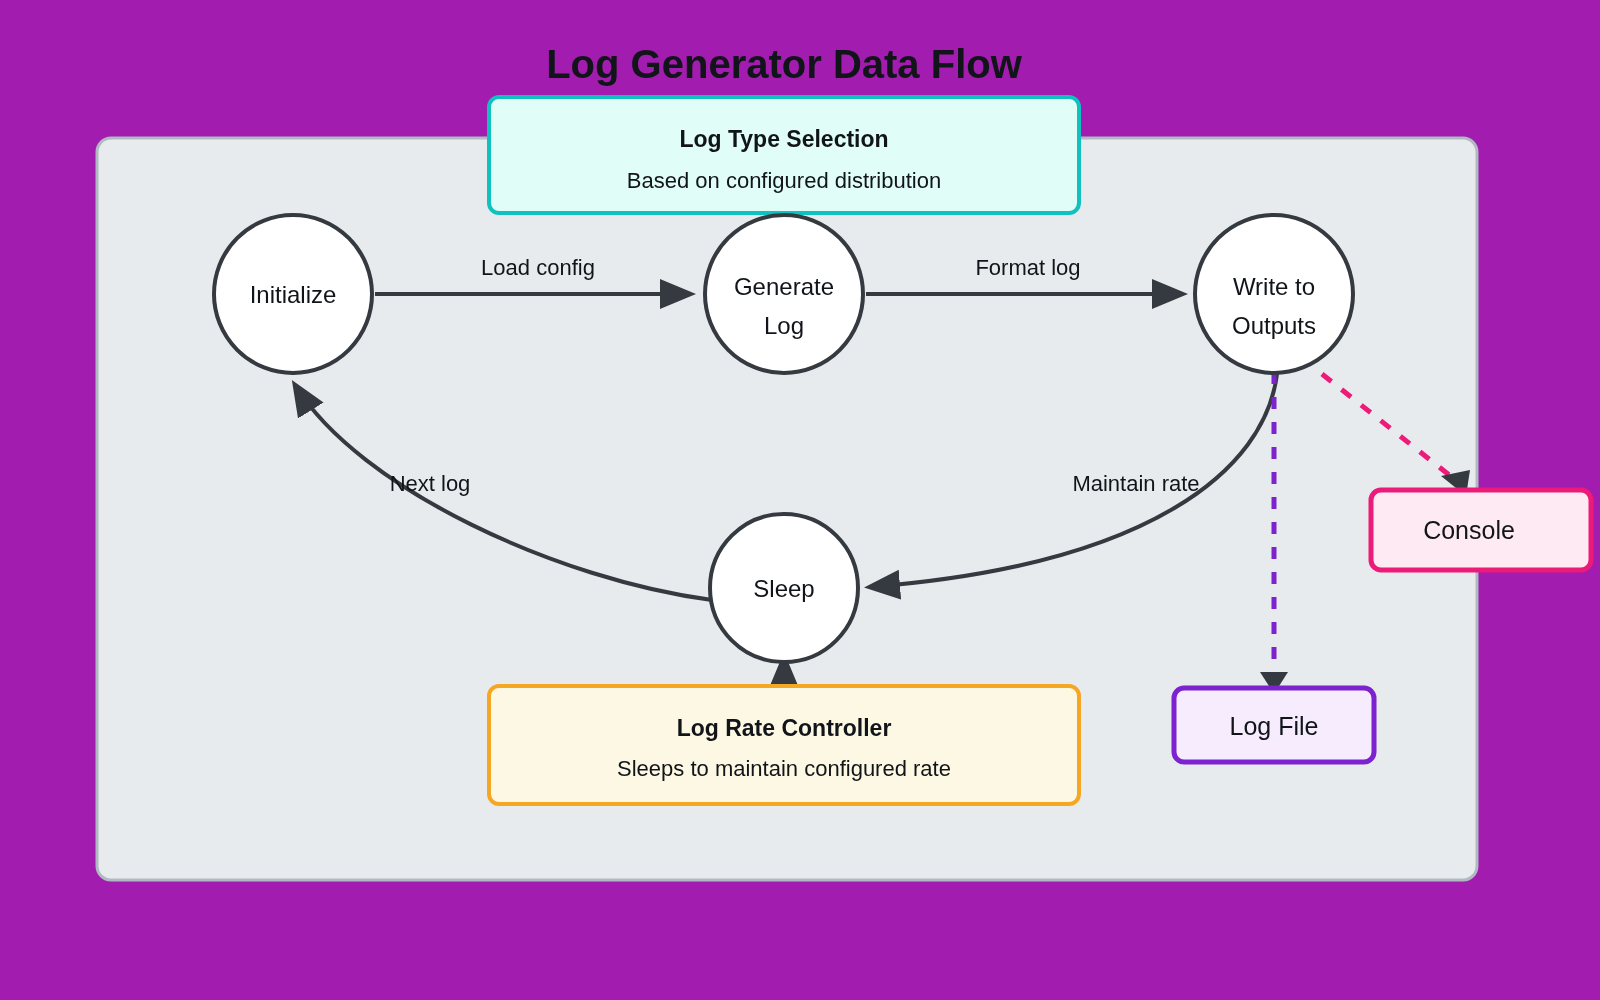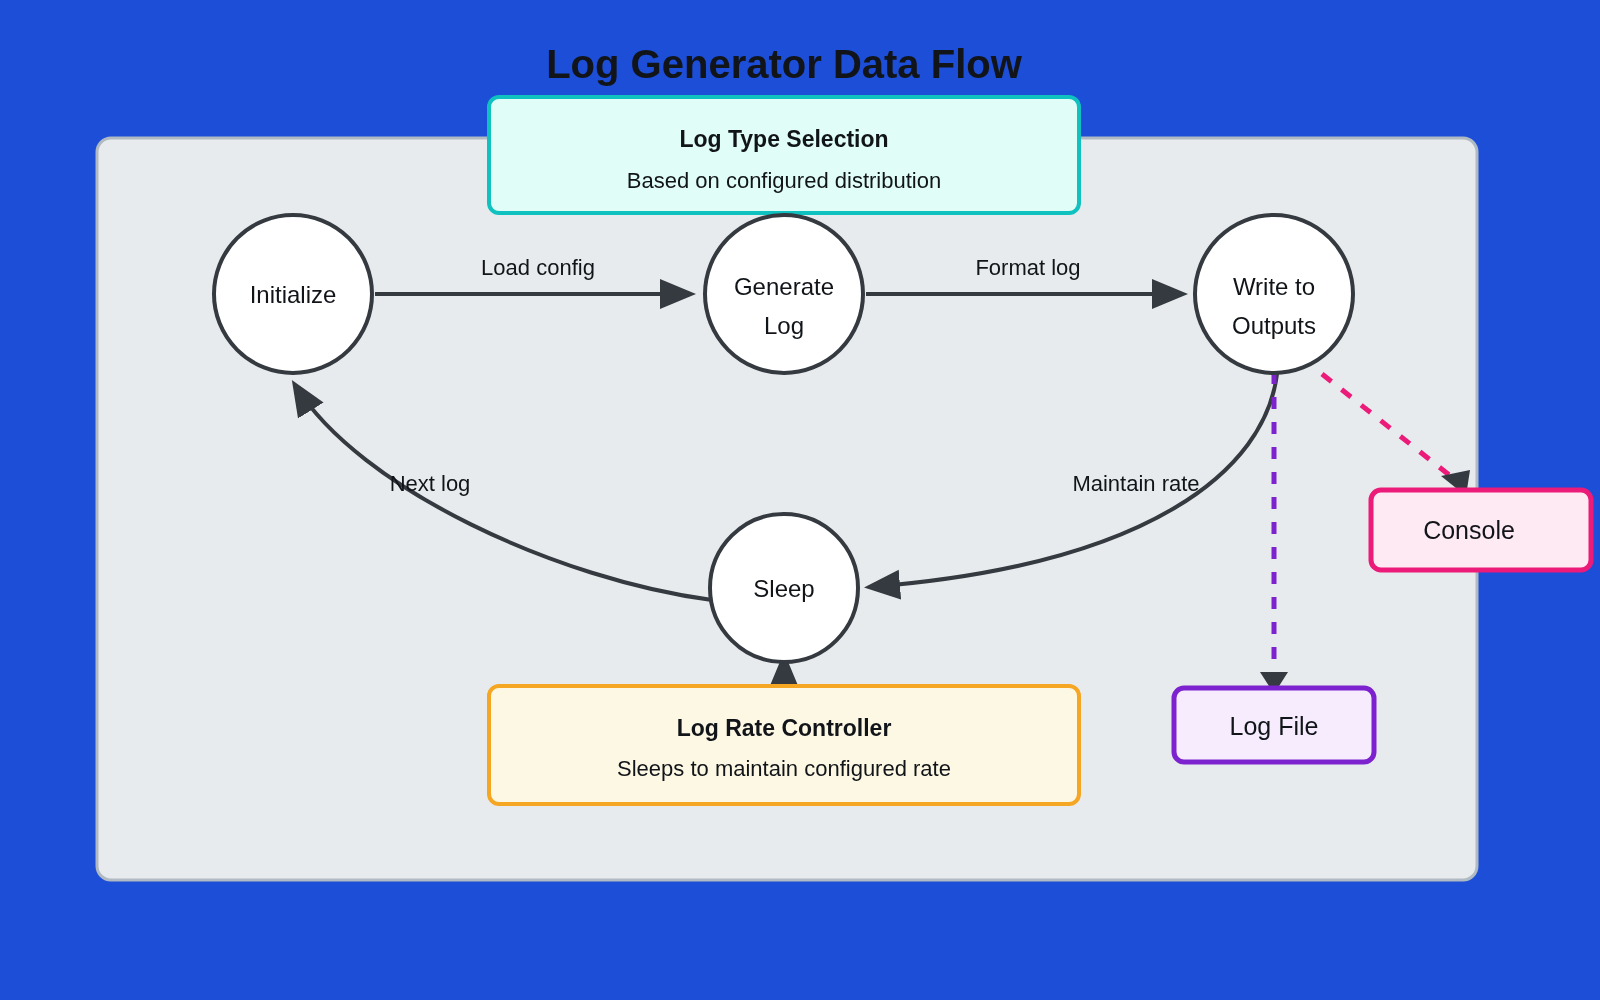--- a/index.html
+++ b/index.html
@@ -4,21 +4,21 @@
 <style>
   html, body {
     margin: 0;
     padding: 0;
     background: #ffffff;
   }
   #stage {
     position: relative;
     width: 1600px;
     height: 1000px;
-    background: #1d4ed8;
+    background: #a21caf;
     overflow: hidden;
     font-family: "Liberation Sans", sans-serif;
     text-decoration: underline;
   }
   #diagram-svg {
     position: absolute;
     left: 0; top: 0;
     width: 1600px;
     height: 1000px;
   }

